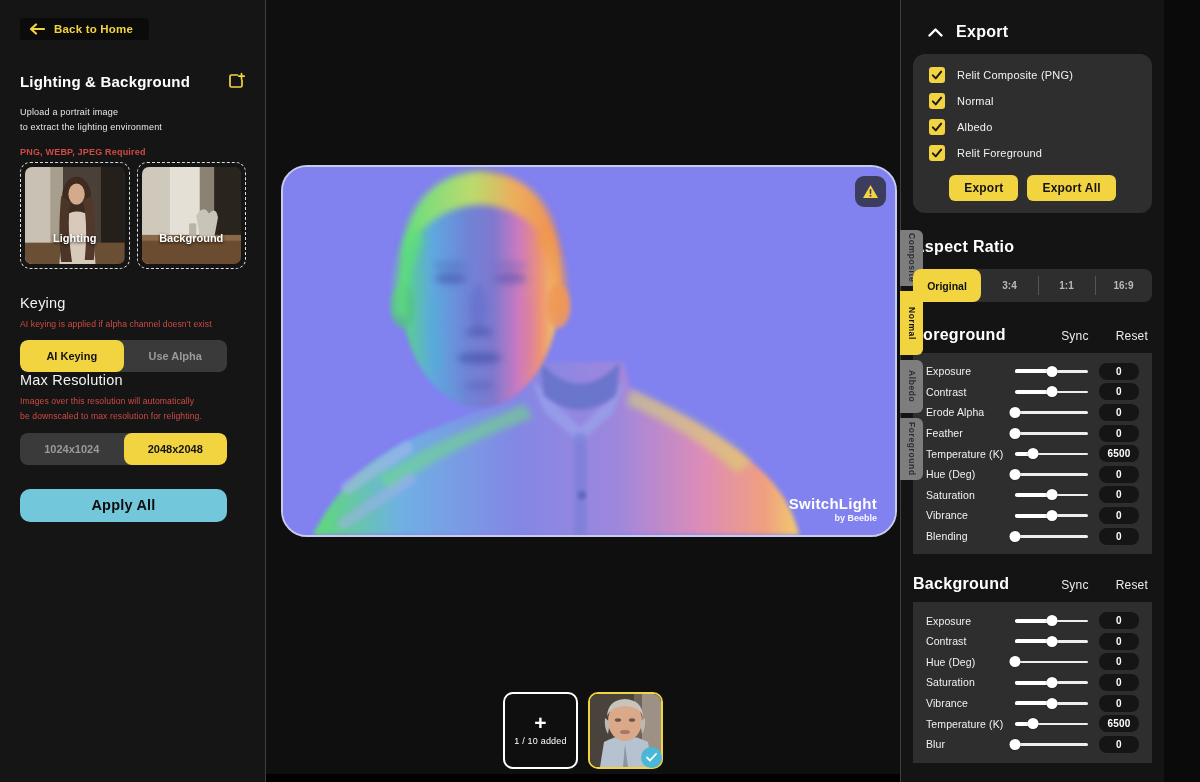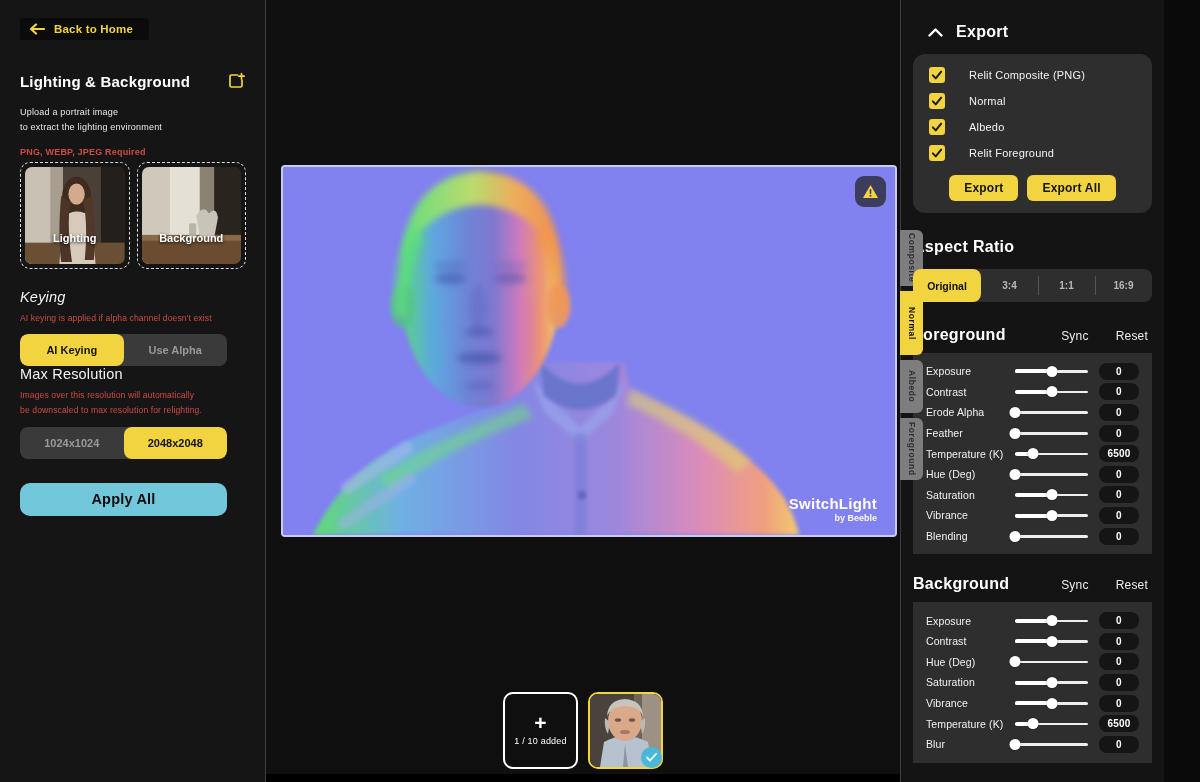--- a/index.html
+++ b/index.html
@@ -17,36 +17,36 @@
   .lb-head h1 { color:#fff; font-size:15px; font-weight:700; letter-spacing:.2px; }
   .upload-note { margin-top:14px; color:#e8e8e8; font-size:9px; line-height:1.65; letter-spacing:.2px; }
   .req-note { margin-top:12px; color:#cf4b45; font-size:9px; font-weight:bold; letter-spacing:.2px; }
   .thumb-row { display:flex; gap:7px; margin-top:5px; }
   .up-slot { position:relative; width:110px; height:107px; border:1.5px dashed #dcdcdc;
              border-radius:10px; padding:4px; cursor:pointer; }
   .up-slot svg { width:100%; height:100%; border-radius:7px; display:block; }
   .up-slot .slot-label { position:absolute; bottom:24px; left:0; right:0; text-align:center;
              color:#fff; font-weight:bold; font-size:11px; text-shadow:0 1px 3px rgba(0,0,0,.9); }
   .sec-title { color:#f2f2f2; font-size:14.5px; font-weight:500; letter-spacing:.2px; }
-  .keying-title { margin-top:20px;font-style:italic; }
+  .keying-title { margin-top:26px; }
   .red-small { color:#cf4b45; font-size:8.6px; margin-top:6px; line-height:1.7; letter-spacing:.1px; }
   .toggle-group { display:flex; width:207px; height:32px; background:#3a3a3a; border-radius:8px;
                   margin-top:9px; overflow:hidden; }
   .toggle-opt { flex:1; border:none; background:transparent; color:#9a9a9a; font-weight:bold;
                 font-size:11px; cursor:pointer; font-family:inherit; }
   .toggle-opt.active { background:#f2d340; color:#141414; border-radius:8px; }
   .maxres-title { }
   .apply-all { display:block; width:207px; height:33px; margin-top:24px; background:#72c7da;
                border:none; border-radius:10px; color:#0e0e0e; font-weight:bold; font-size:14.5px;
                letter-spacing:.2px; cursor:pointer; font-family:inherit; }
 
   
   .center-panel { flex:1; position:relative; background:#0f0f0f; }
   .canvas { position:absolute; left:15px; top:165px; width:616px; height:372px;
-            border:2px solid #c9cbec; border-radius:4px; background:#8181f0; overflow:hidden; }
+            border:2px solid #c9cbec; border-radius:26px; background:#8181f0; overflow:hidden; }
   .canvas svg.scene { position:absolute; inset:0; width:100%; height:100%; }
   .warn-badge { position:absolute; top:9px; right:9px; width:31px; height:31px; background:#3c3d5c;
                 border-radius:9px; display:flex; align-items:center; justify-content:center; cursor:pointer; }
   .watermark { position:absolute; right:18px; bottom:12px; text-align:right; color:#fff; }
   .wm-title { font-size:15px; font-weight:bold; letter-spacing:.3px; }
   .wm-sub { font-size:9px; font-weight:bold; margin-top:1px; opacity:.95; }
   .view-tabs { position:absolute; left:634px; top:230px; display:flex; flex-direction:column; gap:5px; }
   .view-tab { writing-mode:vertical-rl; width:23px; border:none; background:#7d7d7d; color:#2d2d2d;
               font-weight:bold; font-size:8.5px; letter-spacing:.6px; border-radius:0 6px 6px 0;
               cursor:pointer; font-family:inherit; padding:0; }
@@ -61,21 +61,21 @@
   .sel-thumb svg.photo { width:100%; height:100%; border-radius:8px; display:block; }
   .check-badge { position:absolute; right:-1px; bottom:-1px; width:21px; height:21px; border-radius:50%;
                  background:#49b7d8; display:flex; align-items:center; justify-content:center; }
   .bottom-strip { position:absolute; left:0; bottom:0; width:100%; height:8px; background:#000; }
 
   
   .right-panel { width:264px; background:#141414; border-left:1px solid #3e3e3e; padding:0 12px; }
   .export-head { display:flex; align-items:center; gap:13px; margin-top:23px; padding-left:15px; cursor:pointer; }
   .export-head h2, .rp-h2 { color:#fff; font-size:16px; font-weight:bold; letter-spacing:.3px; }
   .export-card { margin-top:13px; background:#2e2e2e; border-radius:12px; padding:13px 16px 12px; }
-  .ck-row { display:flex; align-items:center; gap:24px; margin-bottom:10px; cursor:pointer; }
+  .ck-row { display:flex; align-items:center; gap:12px; margin-bottom:10px; cursor:pointer; }
   .ck-box { width:16px; height:16px; background:#f2d340; border-radius:3px; display:flex;
             align-items:center; justify-content:center; flex:none; }
   .ck-label { color:#f2f2f2; font-size:11px; letter-spacing:.2px; }
   .export-btns { display:flex; justify-content:center; gap:9px; margin-top:14px; }
   .yellow-btn { background:#f2d340; color:#141414; border:none; border-radius:6px; padding:6px 15px;
                 font-weight:bold; font-size:12px; cursor:pointer; font-family:inherit; letter-spacing:.2px; }
   .aspect-title { margin-top:25px; }
   .aspect-group { display:flex; margin-top:13px; height:33px; background:#2e2e2e; border-radius:8px; align-items:stretch; }
   .aspect-opt { flex:1; border:none; background:transparent; color:#b9b9b9; font-weight:bold; font-size:10px;
                 cursor:pointer; font-family:inherit; position:relative; }

